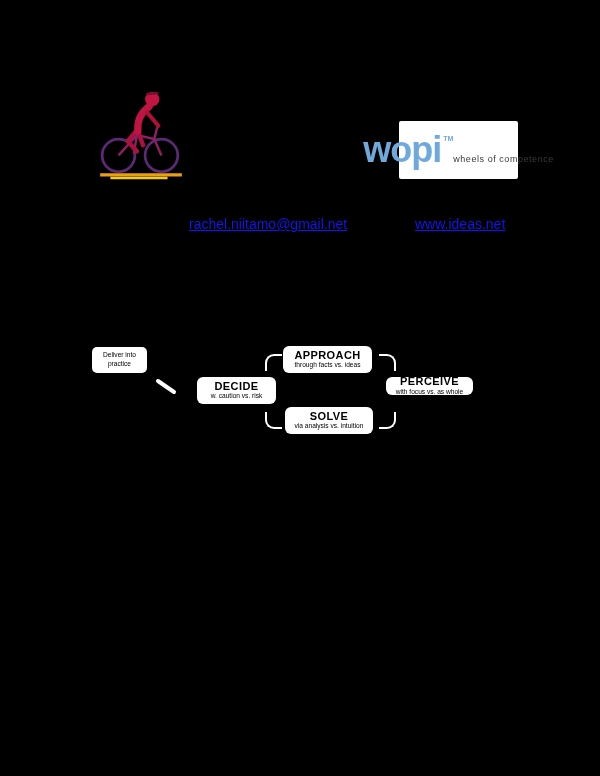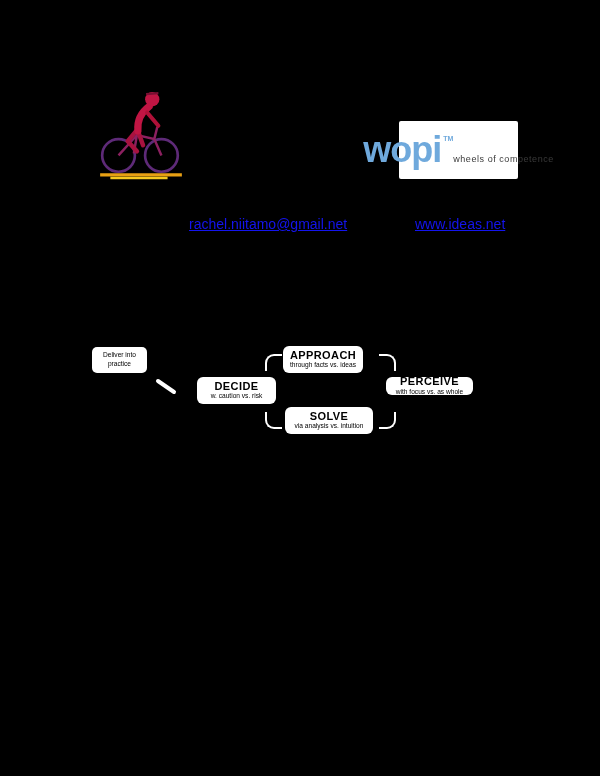--- a/index.html
+++ b/index.html
@@ -25,21 +25,21 @@
 
   
   .node{background:#fff;border-radius:6px;color:#000;text-align:center;
         display:flex;flex-direction:column;align-items:center;justify-content:center;
         line-height:1.05;}
   .node-title{font-size:11px;font-weight:bold;letter-spacing:0.4px;}
   .node-sub{font-size:6.6px;margin-top:1px;white-space:nowrap;}
   .node-deliver{left:92px;top:347px;width:55px;height:26px;border-radius:5px;
         font-size:6.6px;line-height:1.3;}
   .node-decide{left:197px;top:377px;width:79px;height:27px;}
-  .node-approach{left:283px;top:346px;width:80px;height:27px;}
+  .node-approach{left:283px;top:346px;width:89px;height:27px;}
   .node-solve{left:285px;top:407px;width:88px;height:27px;}
   .node-perceive{left:386px;top:377px;width:87px;height:18px;}
 
   
   .corner{width:15px;height:15px;}
   .corner-tl{left:265px;top:354px;border-left:2.5px solid #fff;
         border-top:2.5px solid #fff;border-top-left-radius:9px;}
   .corner-tr{left:379px;top:354px;border-right:2.5px solid #fff;
         border-top:2.5px solid #fff;border-top-right-radius:9px;}
   .corner-bl{left:265px;top:412px;border-left:2.5px solid #fff;

